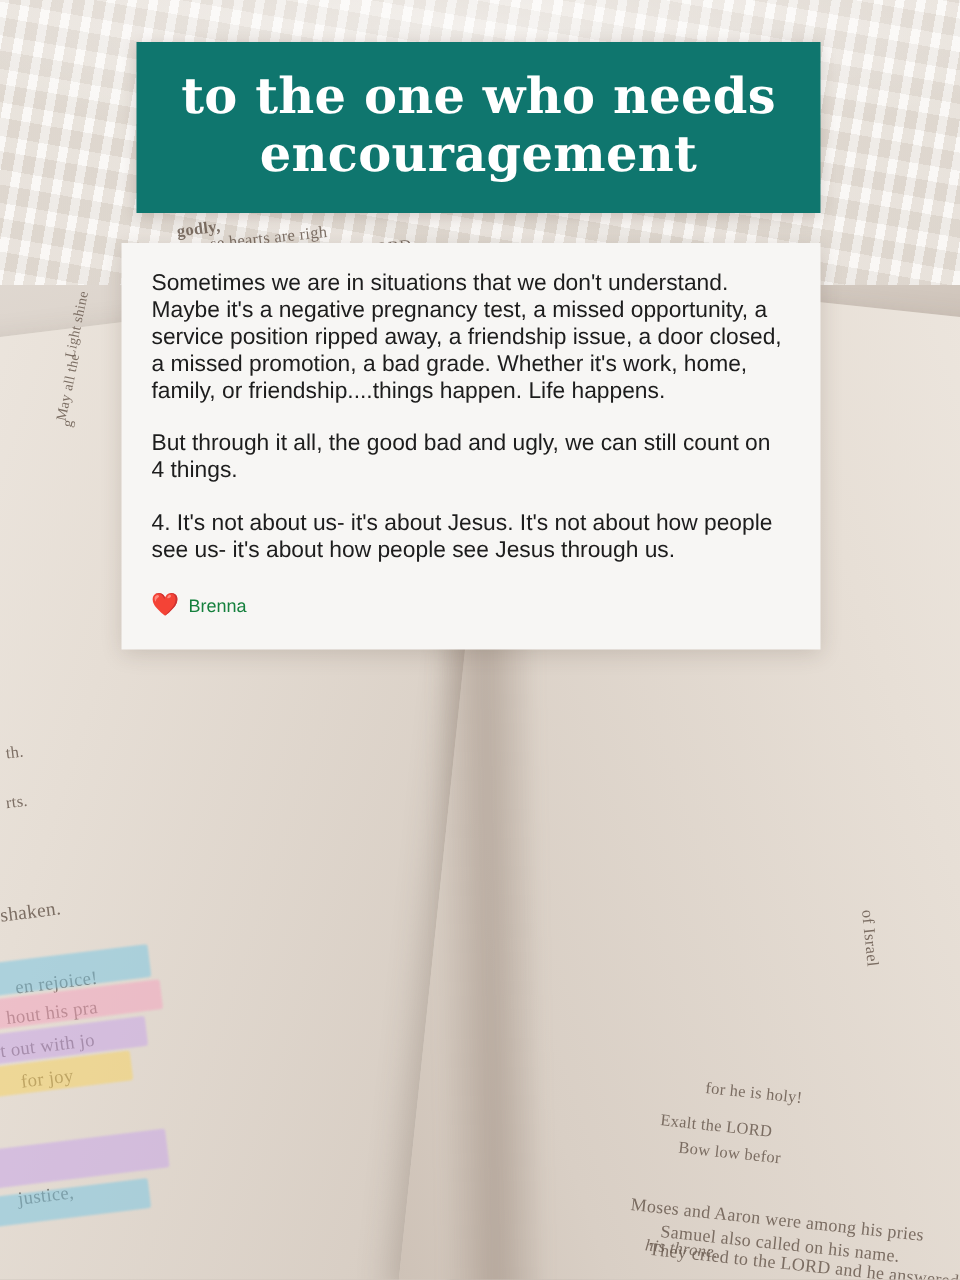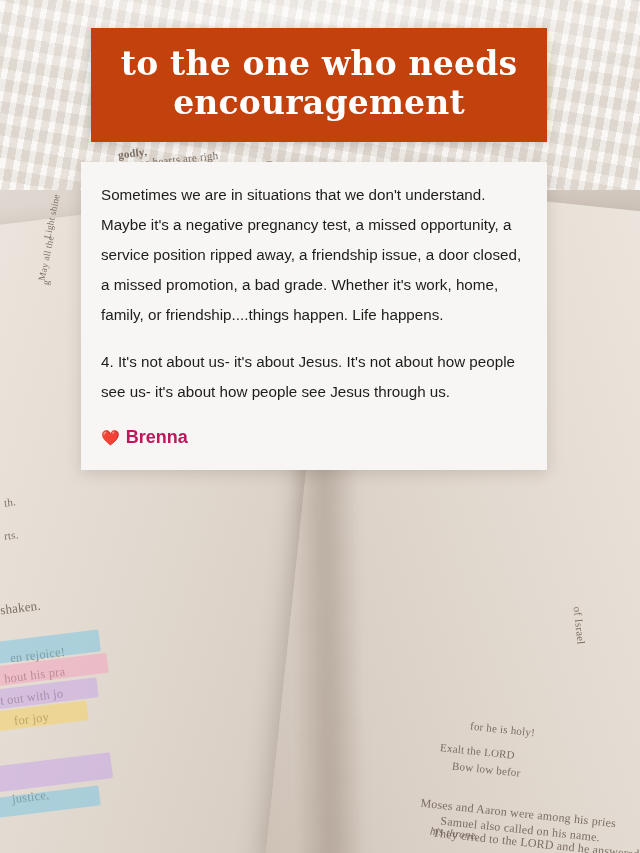--- a/index.html
+++ b/index.html
@@ -105,21 +105,21 @@
     border-radius: 2px;
     opacity: 0.55;
     filter: blur(0.6px);
   }
 
   
   .title-banner {
     position: absolute;
     left: 91px; top: 28px;
     width: 456px;
-    background: #c2410c;
+    background: #0f766e;
     padding: 16px 12px 20px;
     box-sizing: border-box;
     text-align: center;
     box-shadow: 0 2px 10px rgba(80,55,45,0.22);
   }
   .title-banner .title {
     margin: 0;
     color: #ffffff;
     font-family: "DejaVu Serif", "Liberation Serif", serif;
     font-weight: bold;
@@ -135,39 +135,39 @@
     width: 466px;
     background: #f7f6f4;
     padding: 18px 22px 22px 20px;
     box-sizing: border-box;
     box-shadow: 0 3px 14px rgba(70,55,45,0.18);
   }
   .card p {
     margin: 0 0 17px 0;
     color: #1d1d1d;
     font-size: 15.2px;
-    line-height: 30px;
+    line-height: 18px;
     font-family: "Liberation Sans", sans-serif;
   }
   .card p:last-child { margin-bottom: 0; }
   .sig {
     display: flex;
     align-items: center;
     gap: 6px;
     margin-top: 20px;
   }
   .sig .heart {
     color: #e0453a;
     font-size: 15px;
     line-height: 15px;
   }
   .sig .name {
-    color: #be185d;
-    font-size: 18px;
-    font-weight: bold;
+    color: #15803d;
+    font-size: 12px;
+    font-weight: normal;
   }
 </style>
 </head>
 <body>
 
 <div id="stage">
 
   <div class="bg-base"></div>
   <div class="knit"></div>
 
@@ -204,20 +204,21 @@
   <div class="hl" style="left:-8px; top:706px; width:96px; height:20px; background:#f6d365; transform:rotate(-7deg);"></div>
   <div class="hl" style="left:-16px; top:760px; width:128px; height:26px; background:#c9a7e8; transform:rotate(-7deg);"></div>
   <div class="hl" style="left:-10px; top:792px; width:110px; height:20px; background:#7ec8e3; transform:rotate(-7deg);"></div>
 
   <div class="title-banner">
     <h1 class="title">to the one who needs encouragement</h1>
   </div>
 
   <div class="card">
     <p>Sometimes we are in situations that we don't understand. Maybe it's a negative pregnancy test, a missed opportunity, a service position ripped away, a friendship issue, a door closed, a missed promotion, a bad grade. Whether it's work, home, family, or friendship....things happen. Life happens.</p>
+    <p>But through it all, the good bad and ugly, we can still count on 4 things.</p>
     <p>4. It's not about us- it's about Jesus. It's not about how people see us- it's about how people see Jesus through us.</p>
     <div class="sig">
       <span class="heart">❤️</span>
       <span class="name">Brenna</span>
     </div>
   </div>
 
 </div>
 
 </body></html>

